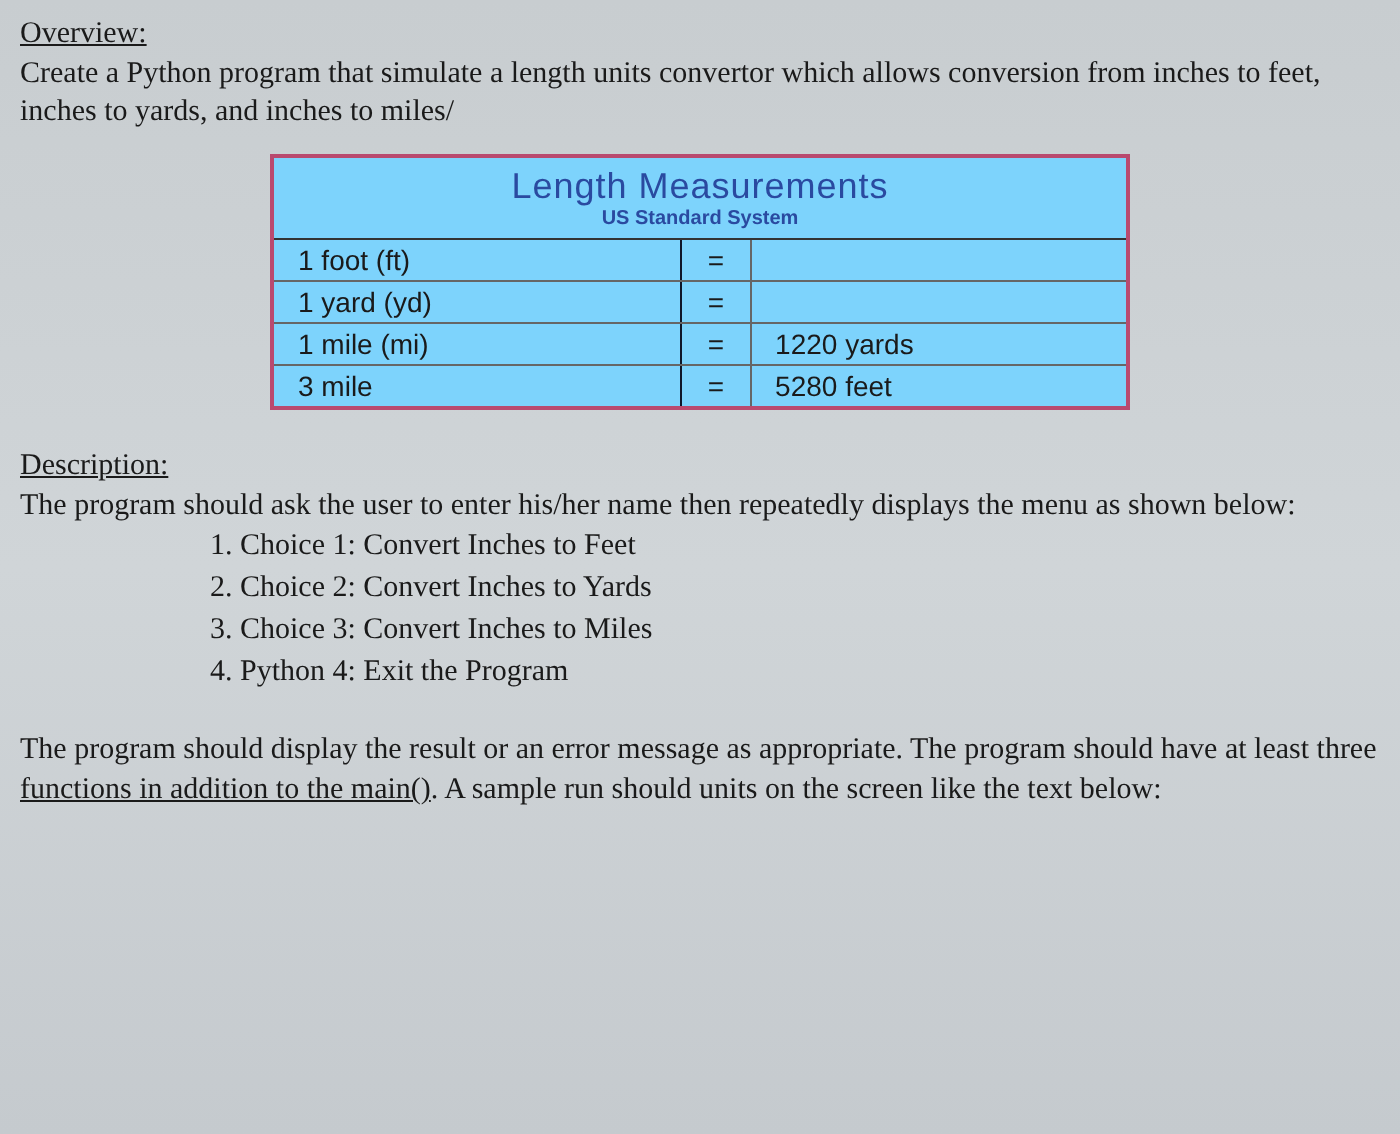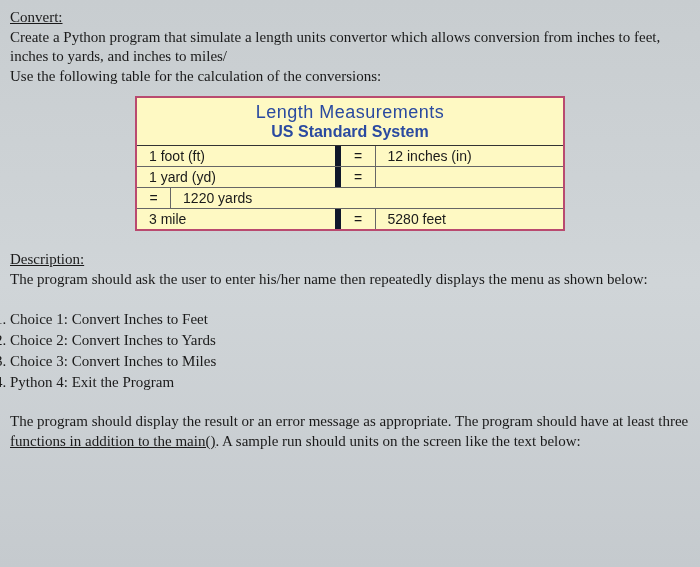--- a/index.html
+++ b/index.html
@@ -25,103 +25,103 @@
       line-height: 1.3;
       margin-bottom: 10px;
     }
     .table-wrapper {
       display: flex;
       justify-content: center;
       margin: 8px 0 18px 0;
     }
     .length-table {
       border: 2px solid #b94a6f;
-      background: #fef9c3;
+      background: #7dd3fc;
       width: 430px;
     }
     .table-title {
       text-align: center;
       font-family: "Comic Sans MS", cursive, sans-serif;
       color: #2a4aa0;
       font-size: 18px;
       padding: 4px 0 0 0;
       letter-spacing: 0.5px;
     }
     .table-subtitle {
       text-align: center;
       font-family: "Comic Sans MS", cursive, sans-serif;
       color: #2a4aa0;
-      font-size: 16px;
+      font-size: 10px;
       font-weight: bold;
       padding-bottom: 4px;
       border-bottom: 1px solid #333;
     }
     .table-row {
       display: flex;
       border-bottom: 1px solid #666;
       font-family: "Comic Sans MS", cursive, sans-serif;
       font-size: 14px;
     }
     .table-row:last-child {
       border-bottom: none;
     }
     .cell-left {
       width: 48%;
       padding: 2px 12px;
-      border-right: 6px solid #0f172a;
+      border-right: 1px solid #0f172a;
     }
     .cell-eq {
       width: 8%;
       text-align: center;
       padding: 2px 0;
       border-right: 1px solid #666;
     }
     .cell-right {
       width: 44%;
       padding: 2px 12px;
     }
     .description-text {
       line-height: 1.35;
-      margin-bottom: 19px;
+      margin-bottom: 0;
     }
     .menu-list {
       list-style-type: decimal;
+      margin-left: 110px;
       margin-bottom: 18px;
       line-height: 1.4;
     }
     .final-para {
       line-height: 1.35;
     }
     .underlined {
       text-decoration: underline;
     }
   </style>
 </head>
 <body>
 
 <div class="overview-text">
-  <span class="section-title">Convert:</span><br>
+  <span class="section-title">Overview:</span><br>
   <span>Create a Python program that simulate a length units convertor which allows conversion from inches to feet, inches to yards, and inches to miles/</span><br>
-  <span>Use the following table for the calculation of the conversions:</span>
 </div>
 
 <div class="table-wrapper">
   <div class="length-table">
     <div class="table-title">Length Measurements</div>
     <div class="table-subtitle">US Standard System</div>
     <div class="table-row">
       <div class="cell-left">1 foot (ft)</div>
       <div class="cell-eq">=</div>
-      <div class="cell-right">12 inches (in)</div>
     </div>
     <div class="table-row">
       <div class="cell-left">1 yard (yd)</div>
       <div class="cell-eq">=</div>
     </div>
     <div class="table-row">
+      <div class="cell-left">1 mile (mi)</div>
       <div class="cell-eq">=</div>
       <div class="cell-right">1220 yards</div>
     </div>
     <div class="table-row">
       <div class="cell-left">3 mile</div>
       <div class="cell-eq">=</div>
       <div class="cell-right">5280 feet</div>
     </div>
   </div>
 </div>

